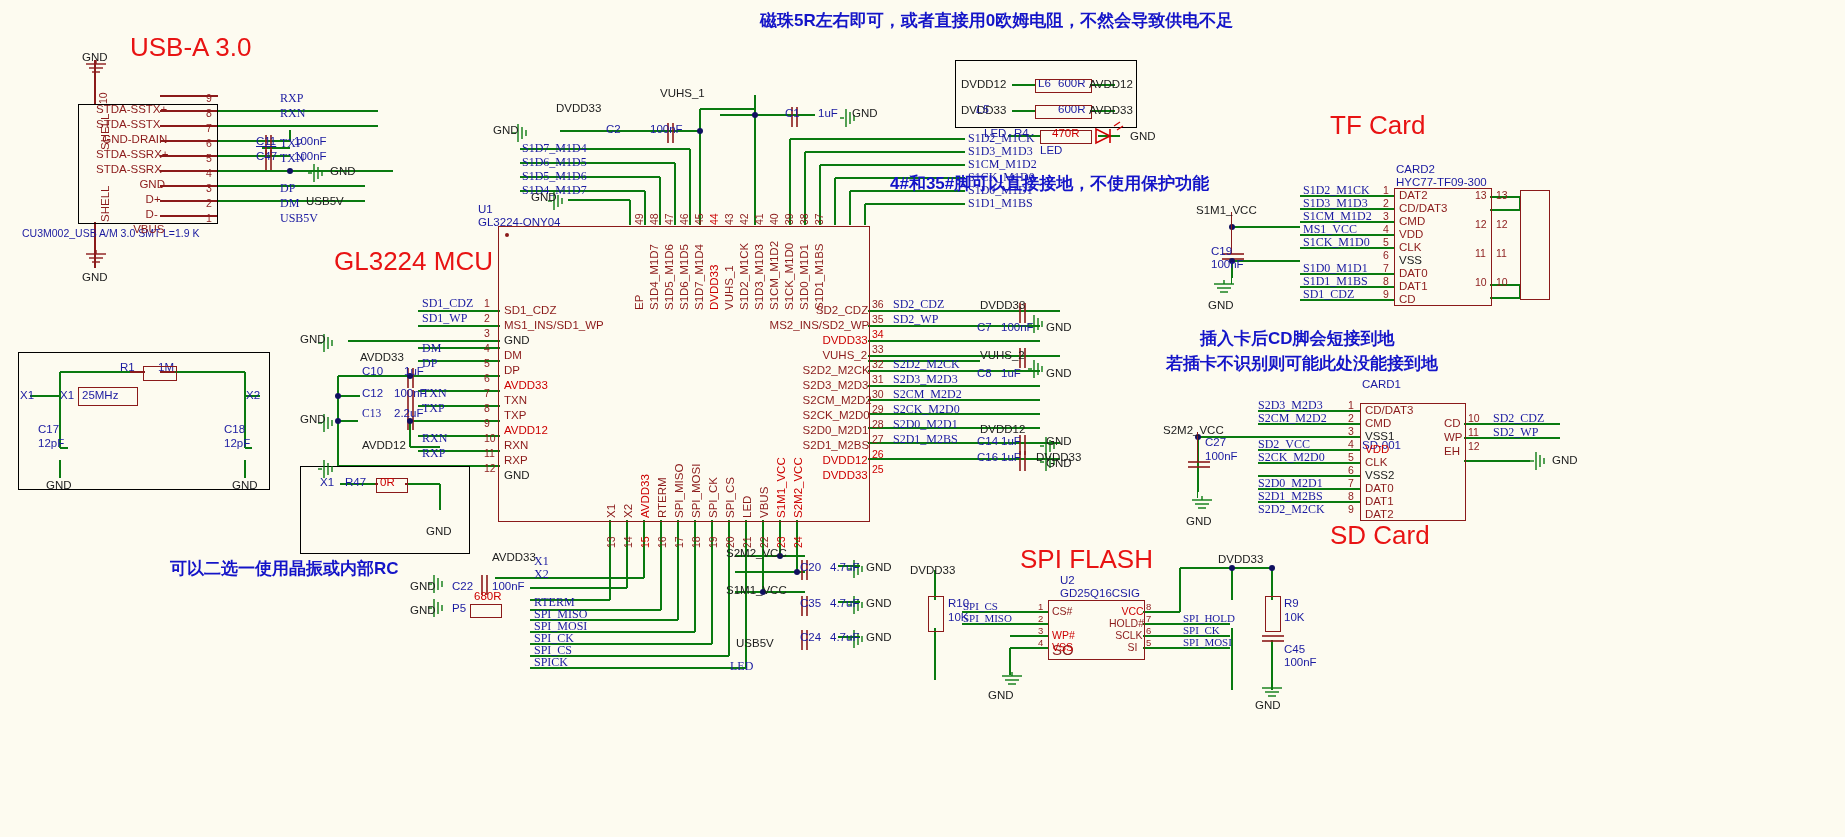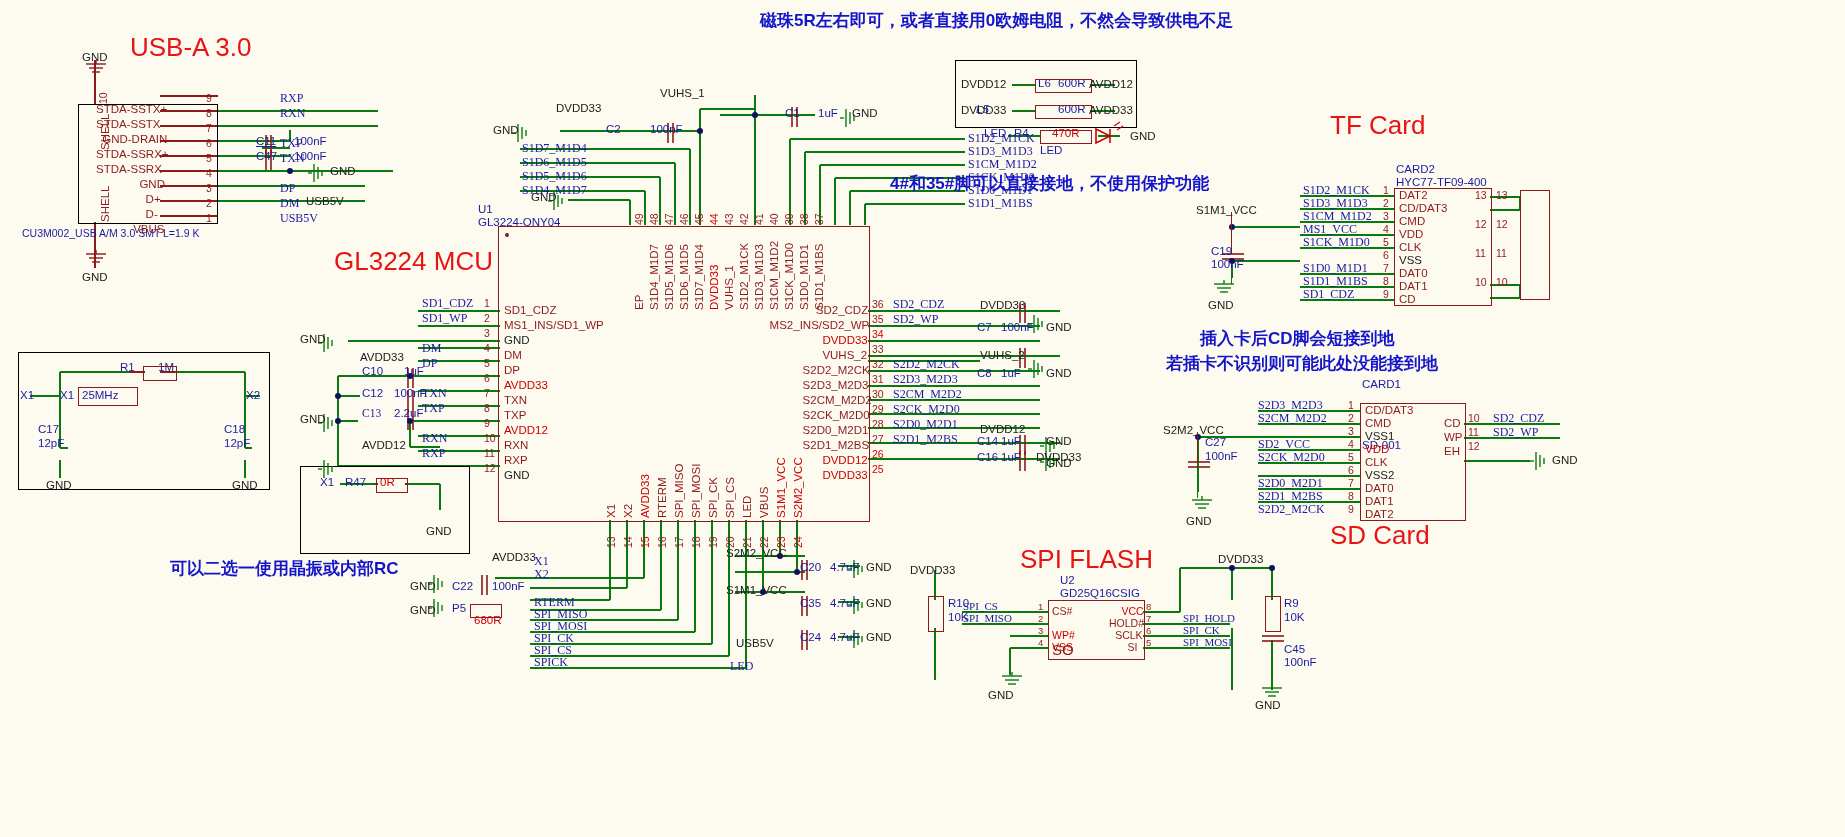--- a/index.html
+++ b/index.html
@@ -677,21 +677,21 @@
 <div class="t blue lbl" style="left:800px;top:632px;">C24</div>
 <div class="t blue lbl" style="left:830px;top:632px;">4.7uF</div>
 <div class="t blk lbl" style="left:866px;top:632px;">GND</div>
 
 <div class="t blk lbl" style="left:492px;top:552px;">AVDD33</div>
 <div class="t blue lbl" style="left:452px;top:581px;">C22</div>
 <div class="t blue lbl" style="left:492px;top:581px;">100nF</div>
 <div class="t blk lbl" style="left:410px;top:581px;">GND</div>
 <div class="t blue lbl" style="left:452px;top:603px;">P5</div>
 <div class="box" style="left:470px;top:604px;width:30px;height:12px;"></div>
-<div class="t red lbl" style="left:474px;top:615px;">680R</div>
+<div class="t red lbl" style="left:474px;top:591px;">680R</div>
 <div class="t blk lbl" style="left:410px;top:605px;">GND</div>
 
 <div class="t cn" style="left:760px;top:12px;">磁珠5R左右即可，或者直接用0欧姆电阻，不然会导致供电不足</div>
 <div class="boxblk" style="left:955px;top:60px;width:180px;height:66px;"></div>
 <div class="t blk lbl" style="left:961px;top:79px;">DVDD12</div>
 <div class="t blue lbl" style="left:1038px;top:78px;">L6</div>
 <div class="t blue lbl" style="left:1058px;top:78px;">600R</div>
 <div class="box" style="left:1035px;top:79px;width:55px;height:12px;"></div>
 <div class="t blk lbl" style="left:1089px;top:79px;">AVDD12</div>
 <div class="t blk lbl" style="left:961px;top:105px;">DVDD33</div>
@@ -711,21 +711,21 @@
   <line x1="24" y1="4" x2="30" y2="0" stroke="#cc0000" stroke-width="1.2"></line>
   <line x1="27" y1="8" x2="33" y2="4" stroke="#cc0000" stroke-width="1.2"></line>
 </svg>
 <div class="t blk lbl" style="left:1130px;top:131px;">GND</div>
 
 <div class="t cn" style="left:890px;top:175px;">4#和35#脚可以直接接地，不使用保护功能</div>
 
 <div class="t title-red" style="left:1330px;top:112px;">TF Card</div>
 <div class="box" style="left:1394px;top:188px;width:96px;height:116px;"></div>
 <div class="t blue lbl" style="left:1396px;top:164px;">CARD2</div>
-<div class="t blue lbl" style="left:1396px;top:177px;">HYC77-TF09-400</div>
+<div class="t blue lbl" style="left:1396px;top:177px;">HYC77-TF09-300</div>
 <div class="box" style="left:1520px;top:190px;width:28px;height:108px;"></div>
 <div id="tf-pins">
     <div class="t pinname" style="left:1399px;top:190px;color:#8b1a1a;">DAT2</div>
     <div class="t dred small" style="left:1383px;top:185px;">1</div>
     <div class="t net" style="left:1303px;top:184px;">S1D2_M1CK</div>
     <div class="t pinname" style="left:1399px;top:203px;color:#8b1a1a;">CD/DAT3</div>
     <div class="t dred small" style="left:1383px;top:198px;">2</div>
     <div class="t net" style="left:1303px;top:197px;">S1D3_M1D3</div>
     <div class="t pinname" style="left:1399px;top:216px;color:#8b1a1a;">CMD</div>
     <div class="t dred small" style="left:1383px;top:211px;">3</div>

